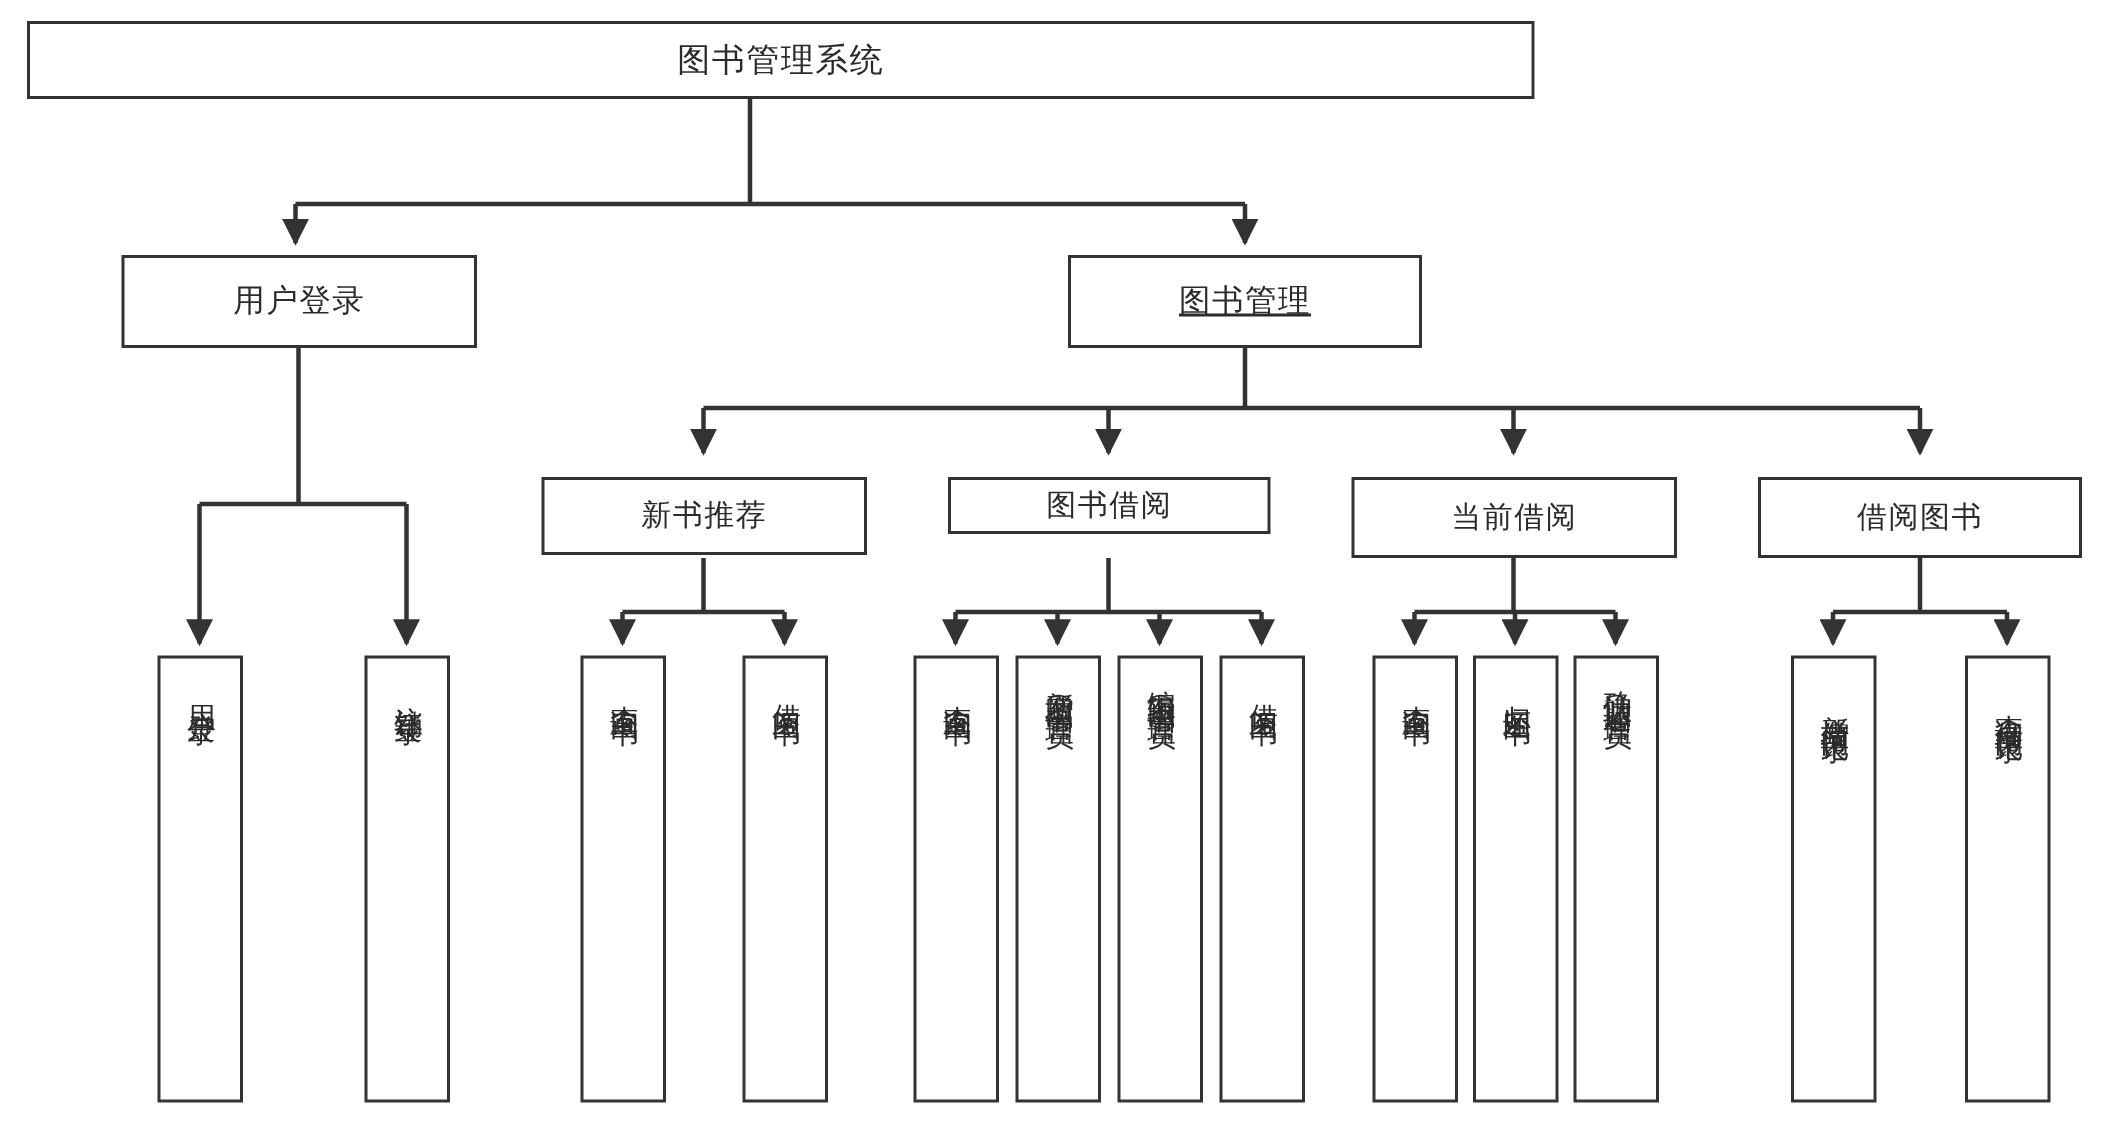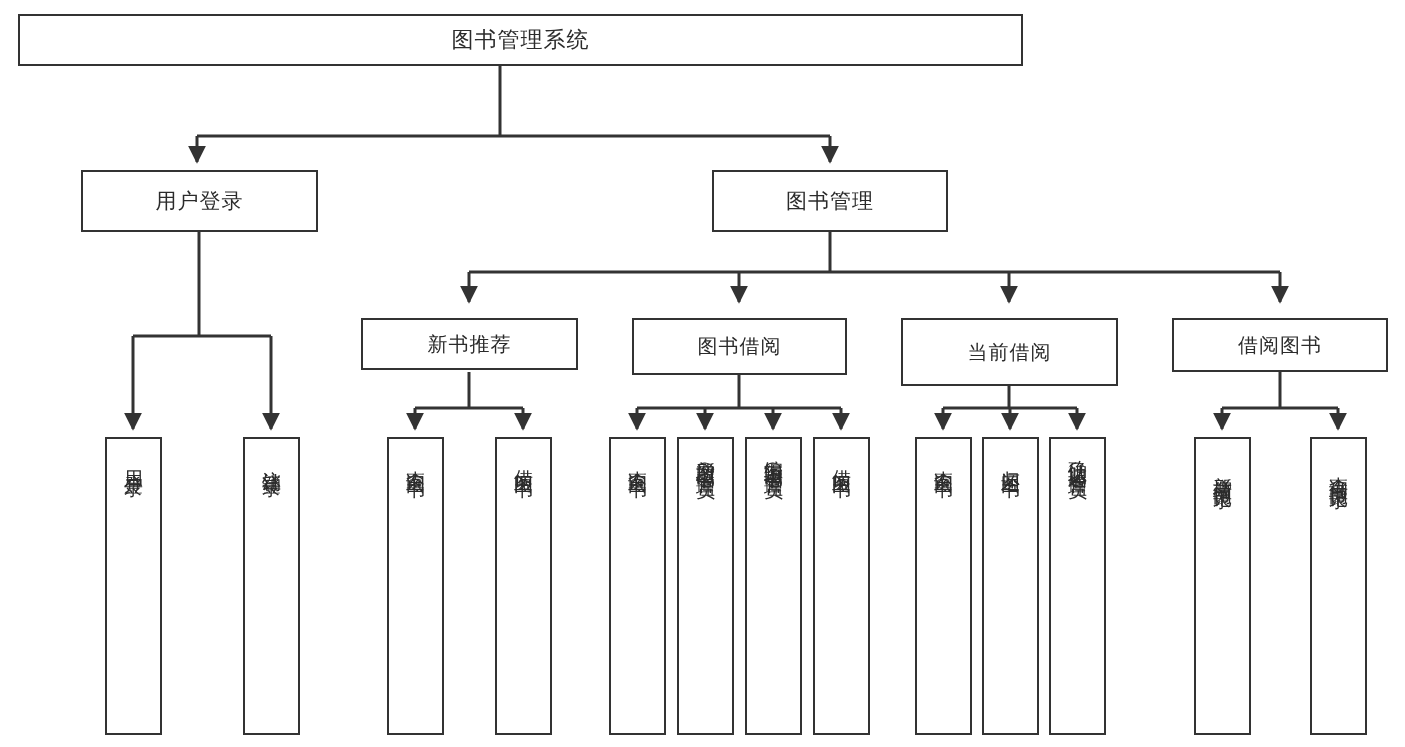--- a/index.html
+++ b/index.html
@@ -113,25 +113,25 @@
       <path d="M 1280 372 L 1280 408"></path>
       <path d="M 1222 408 L 1338 408"></path>
       <path d="M 1222 408 L 1222 429" marker-end="url(#arrow)"></path>
       <path d="M 1338 408 L 1338 429" marker-end="url(#arrow)"></path>
     </g>
   </svg>
 
   <div class="node root" style="left:18px; top:14px; width:1005px; height:52px;">图书管理系统</div>
 
   <div class="node lvl2" style="left:81px; top:170px; width:237px; height:62px;">用户登录</div>
-  <div class="node lvl2" style="left:712px; top:170px; width:236px; height:62px;">图书管理</div>
+  <div class="node lvl2" style="left:712px; top:170px; width:236px; height:62px;text-decoration:underline;">图书管理</div>
 
   <div class="node lvl3" style="left:361px; top:318px; width:217px; height:52px;">新书推荐</div>
-  <div class="node lvl3" style="left:632px; top:318px; width:215px; height:57px;">图书借阅</div>
-  <div class="node lvl3" style="left:901px; top:318px; width:217px; height:68px;">当前借阅</div>
+  <div class="node lvl3" style="left:632px; top:318px; width:215px; height:38px;">图书借阅</div>
+  <div class="node lvl3" style="left:901px; top:318px; width:217px; height:54px;">当前借阅</div>
   <div class="node lvl3" style="left:1172px; top:318px; width:216px; height:54px;">借阅图书</div>
 
   <div class="node leaf" style="left:105px; top:437px; width:57px; height:298px;">用户登录</div>
   <div class="node leaf" style="left:243px; top:437px; width:57px; height:298px;">注销登录</div>
 
   <div class="node leaf" style="left:387px; top:437px; width:57px; height:298px;">查询图书</div>
   <div class="node leaf" style="left:495px; top:437px; width:57px; height:298px;">借阅图书</div>
 
   <div class="node leaf" style="left:609px; top:437px; width:57px; height:298px;">查询图书</div>
   <div class="node leaf" style="left:677px; top:437px; width:57px; height:298px; padding-top:6px;">新增图书（管理员）</div>

